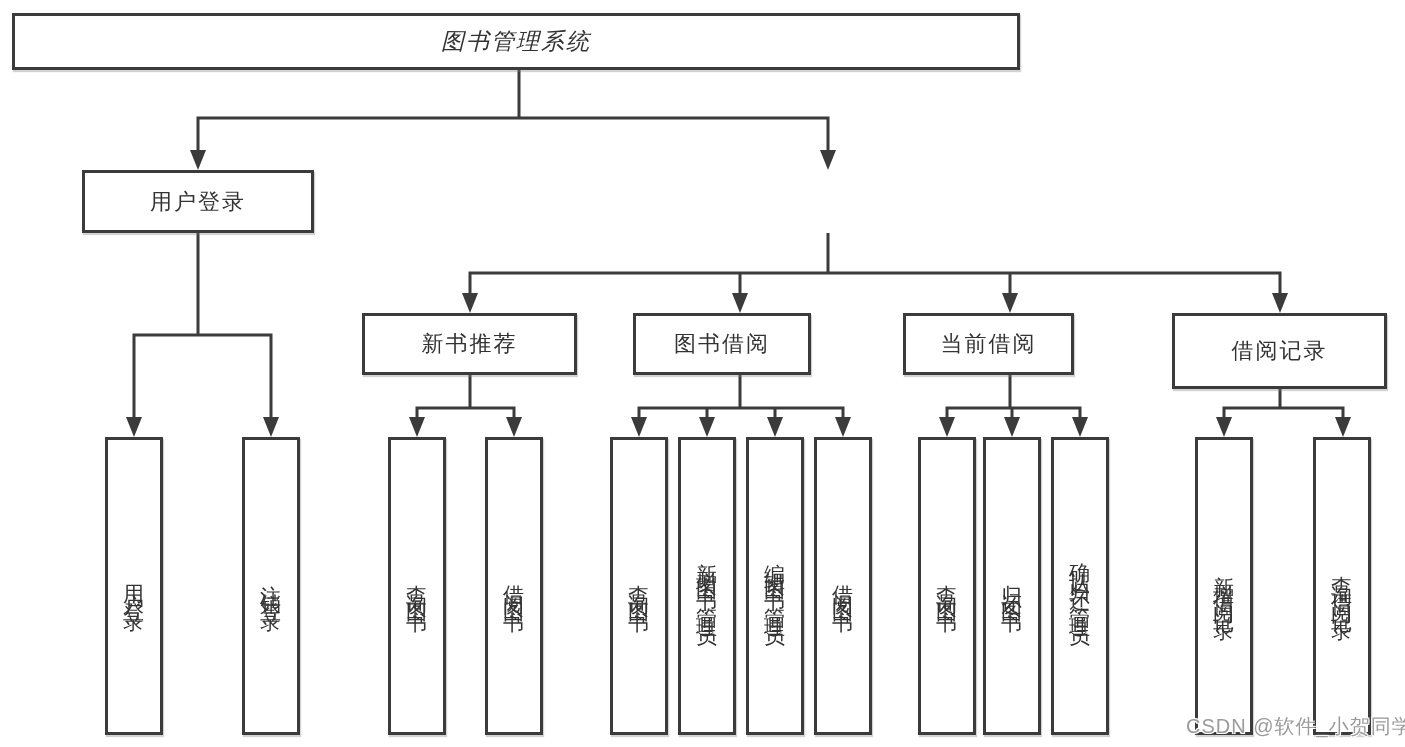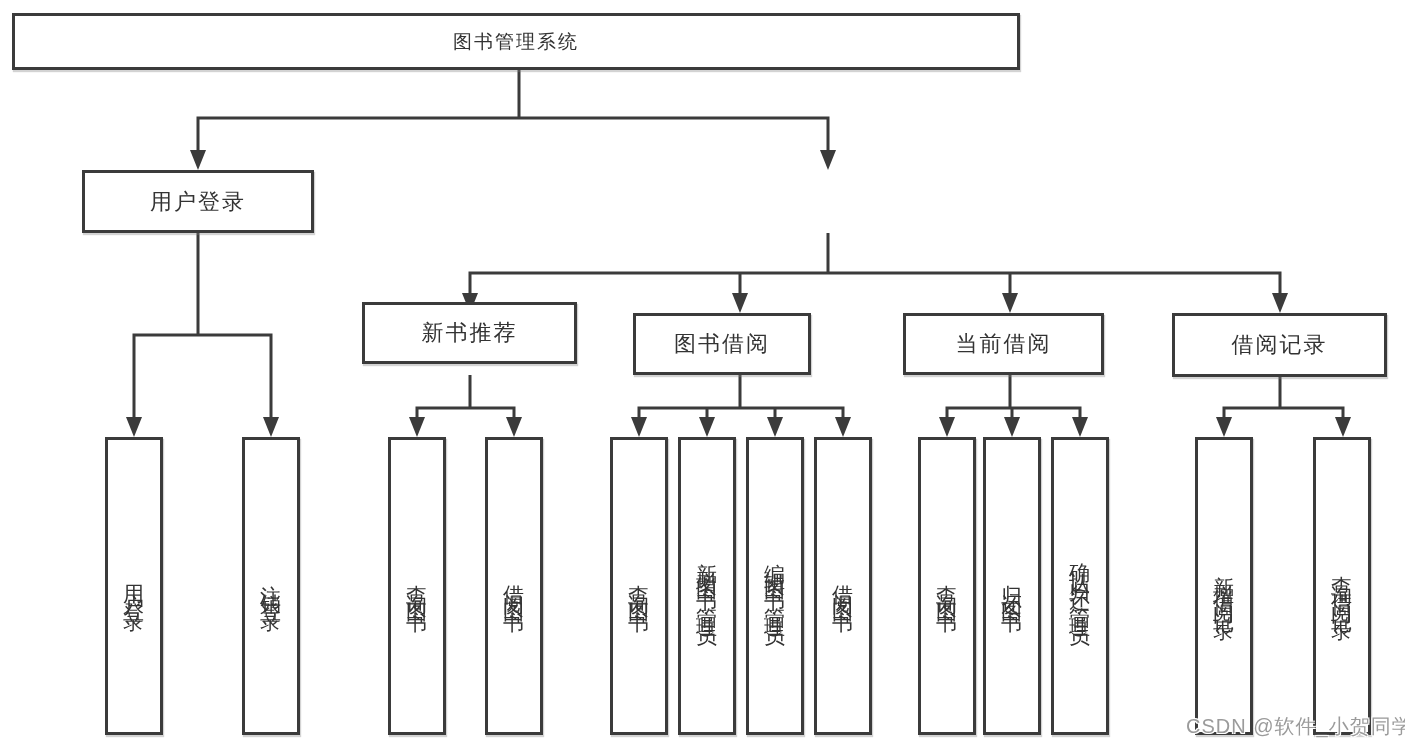--- a/index.html
+++ b/index.html
@@ -22,21 +22,21 @@
     background: #ffffff;
     display: flex;
     align-items: center;
     justify-content: center;
     color: #333333;
     font-size: 22px;
     letter-spacing: 2px;
     box-shadow: 1px 2px 1px rgba(130,130,130,0.35);
     z-index: 2;
   }
-  .node.root { font-size: 19px; }
+  .node.root { font-size: 23px; font-style: italic; }
   .leaf {
     position: absolute;
     box-sizing: border-box;
     border: 3px solid #3b3b3b;
     background: #ffffff;
     display: flex;
     align-items: center;
     justify-content: center;
     color: #333333;
     box-shadow: 1px 2px 1px rgba(130,130,130,0.35);
@@ -105,24 +105,24 @@
       <polygon points="1072,417 1088,417 1080,437"></polygon>
       <polygon points="1216,417 1232,417 1224,437"></polygon>
       <polygon points="1335,417 1351,417 1343,437"></polygon>
     </g>
   </svg>
 
   <div class="node root" style="left:12px; top:13px; width:1008px; height:57px;">图书管理系统</div>
 
   <div class="node" style="left:82px; top:170px; width:232px; height:63px;">用户登录</div>
 
-  <div class="node" style="left:362px; top:302px; width:215px; height:62px;">新书推荐</div>
+  <div class="node" style="left:362px; top:313px; width:215px; height:62px;">新书推荐</div>
   <div class="node" style="left:633px; top:313px; width:178px; height:62px;">图书借阅</div>
-  <div class="node" style="left:903px; top:313px; width:201px; height:62px;">当前借阅</div>
-  <div class="node" style="left:1172px; top:313px; width:215px; height:64px;">借阅记录</div>
+  <div class="node" style="left:903px; top:313px; width:171px; height:62px;">当前借阅</div>
+  <div class="node" style="left:1172px; top:313px; width:215px; height:76px;">借阅记录</div>
 
   <div class="leaf" style="left:105px;">
     <span>用户登录</span>
   </div>
   <div class="leaf" style="left:242px;">
     <span>注销登录</span>
   </div>
 
   <div class="leaf" style="left:388px;">
     <span>查询图书</span>

